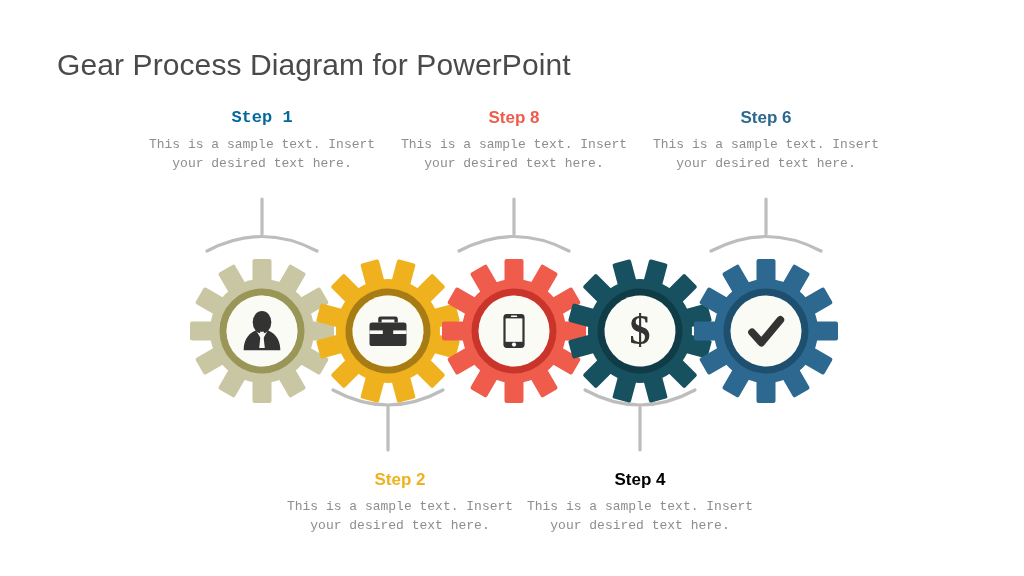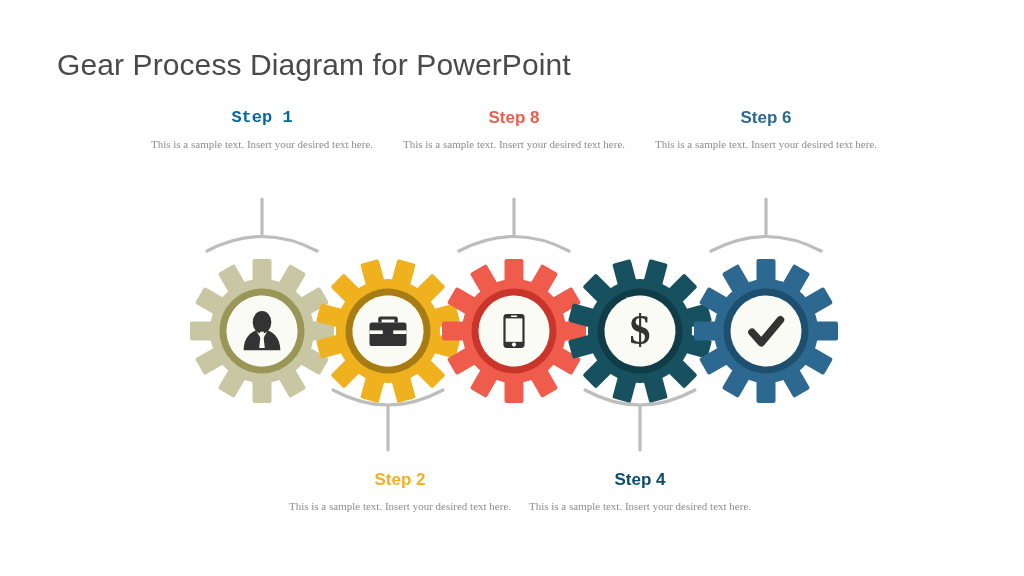--- a/index.html
+++ b/index.html
@@ -35,24 +35,24 @@
     text-align:center;
   }
   .step-title {
     font-size:17px;
     font-weight:bold;
     line-height:20px;
     margin-bottom:7px;
     font-family:"Liberation Sans", sans-serif;
   }
   .step-desc {
-    font-size:11px;
+    font-size:13px;
     line-height:19px;
     color:#8d8d8d;
-    font-family:Liberation Serif, serif;
+    font-family:Liberation Mono, monospace;
   }
 
   
   #connectors {
     position:absolute;
     left:0; top:0;
     width:1024px; height:576px;
     pointer-events:none;
   }
 
@@ -108,21 +108,21 @@
     <div class="step-title" style="color:#2C688F;">Step 6</div>
     <div class="step-desc">This is a sample text.  Insert your desired text here.</div>
   </div>
 
   <div class="step-block" style="left:274px; top:458px;">
     <div class="step-title" style="color:#EFB21E;">Step 2</div>
     <div class="step-desc">This is a sample text.  Insert your desired text here.</div>
   </div>
 
   <div class="step-block" style="left:514px; top:458px;">
-    <div class="step-title" style="color:#0c4a6e;">Step 4</div>
+    <div class="step-title" style="color:#000000;">Step 4</div>
     <div class="step-desc">This is a sample text.  Insert your desired text here.</div>
   </div>
 
   <div id="gear-row">
 
     <svg class="gear" style="left:190px;" width="144" height="144" viewBox="0 0 144 144" xmlns="http://www.w3.org/2000/svg">
       <g transform="translate(72,72)">
         <g fill="#C9C6A3">
           <g>
               <rect x="-9.5" y="-72" width="19" height="26" rx="2"></rect>

